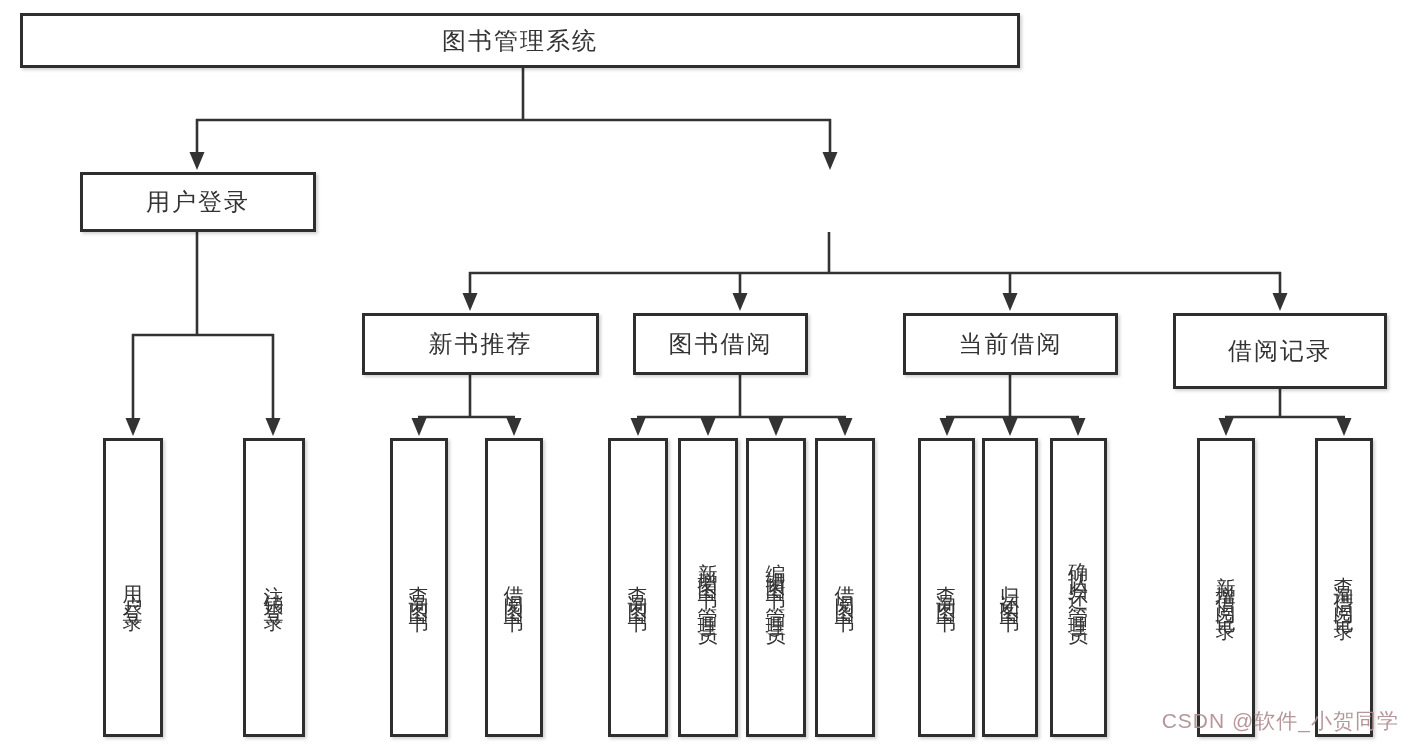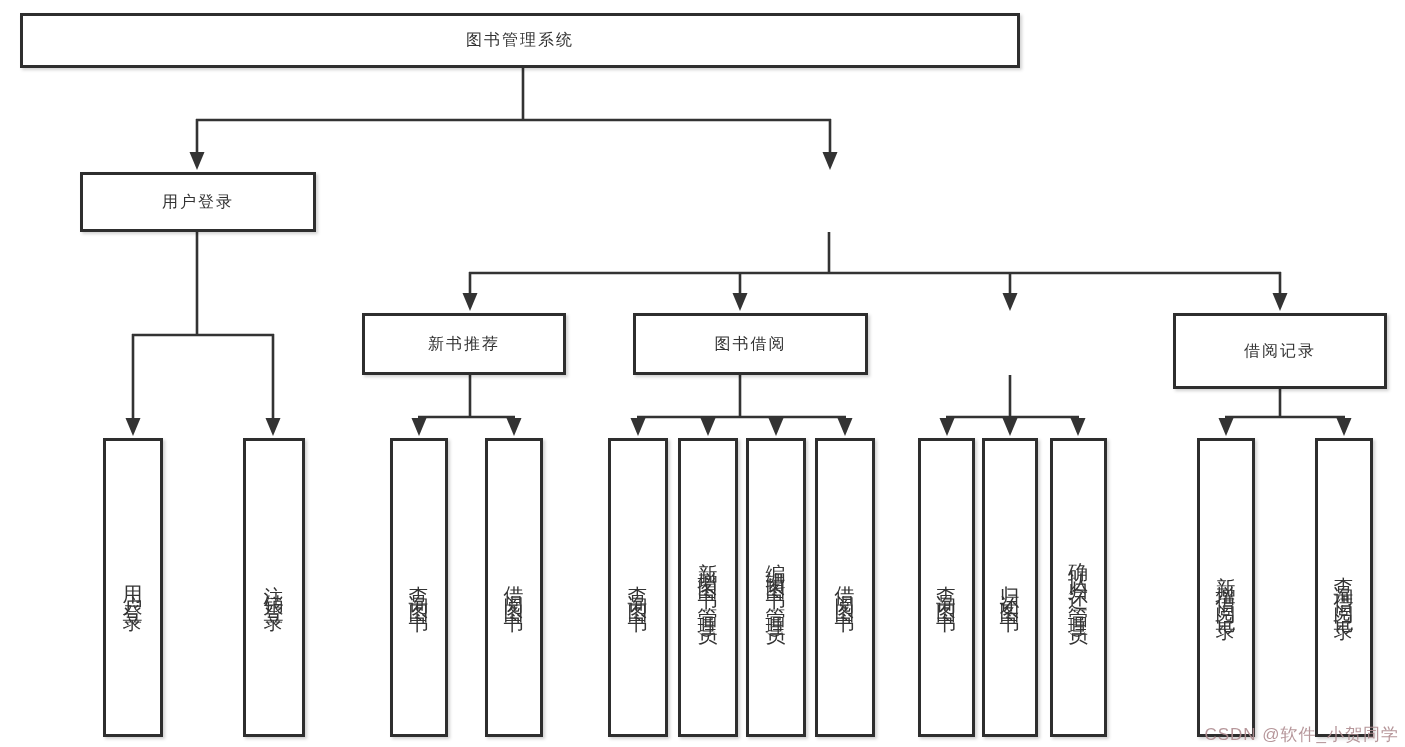--- a/index.html
+++ b/index.html
@@ -10,28 +10,28 @@
   }
   svg.connectors { position:absolute; left:0; top:0; width:1405px; height:747px; }
   svg.connectors path { stroke:var(--line,#333); stroke-width:2.6; fill:none; }
   svg.connectors polygon { fill:var(--line,#333); }
   .box {
     position:absolute; box-sizing:border-box;
     background:var(--fill,#fff); border:3px solid var(--border,#2e2e2e);
     display:flex; align-items:center; justify-content:center;
     box-shadow:2px 2px 3px rgba(0,0,0,0.18);
   }
-  .box.h span { font-size:16px; letter-spacing:2px; white-space:nowrap; }
+  .box.h span { font-size:24px; letter-spacing:2px; white-space:nowrap; }
   .box.v span {
     writing-mode:vertical-rl; text-orientation:mixed;
     font-size:20px; letter-spacing:9px; line-height:1.1; white-space:nowrap;
   }
   .watermark {
-    position:absolute; right:6px; bottom:1px;
-    font-size:17px; letter-spacing:1px; color:var(--wm,#b08e92);
+    position:absolute; right:6px; bottom:12px;
+    font-size:21px; letter-spacing:1px; color:var(--wm,#b08e92);
     opacity:0.92; z-index:10; white-space:nowrap;
   }
 </style>
 </head>
 <body>
 
 <div class="canvas">
 
   <svg class="connectors" viewBox="0 0 1405 747">
     <path d="M523 66 V120 M196 120 H831 M197 119 V154 M830 119 V154 M197 232 V336 M132 335 H274 M133 334 V420 M273 334 V420 M829 232 V274 M469 273 H1281 M470 272 V296 M740 272 V296 M1010 272 V296 M1280 272 V296 M470 375 V418 M418 417 H515 M740 375 V418 M637 417 H846 M1010 375 V418 M946 417 H1079 M1280 375 V418 M1225 417 H1345"></path>
@@ -59,25 +59,28 @@
   </svg>
 
   <div class="box h" style="left:20px;top:13px;width:1000px;height:55px">
     <span>图书管理系统</span>
   </div>
 
   <div class="box h" style="left:80px;top:172px;width:236px;height:60px">
     <span>用户登录</span>
   </div>
 
-  <div class="box h" style="left:362px;top:313px;width:204px;height:62px">
+  <div class="box h" style="left:362px;top:313px;width:237px;height:62px">
     <span>新书推荐</span>
   </div>
-  <div class="box h" style="left:633px;top:313px;width:235px;height:62px">
+  <div class="box h" style="left:633px;top:313px;width:175px;height:62px">
     <span>图书借阅</span>
+  </div>
+  <div class="box h" style="left:903px;top:313px;width:215px;height:62px">
+    <span>当前借阅</span>
   </div>
   <div class="box h" style="left:1173px;top:313px;width:214px;height:76px">
     <span>借阅记录</span>
   </div>
 
   <div class="box v" style="left:103px;top:438px;width:60px;height:299px">
     <span>用户登录</span>
   </div>
   <div class="box v" style="left:243px;top:438px;width:62px;height:299px">
     <span>注销登录</span>

